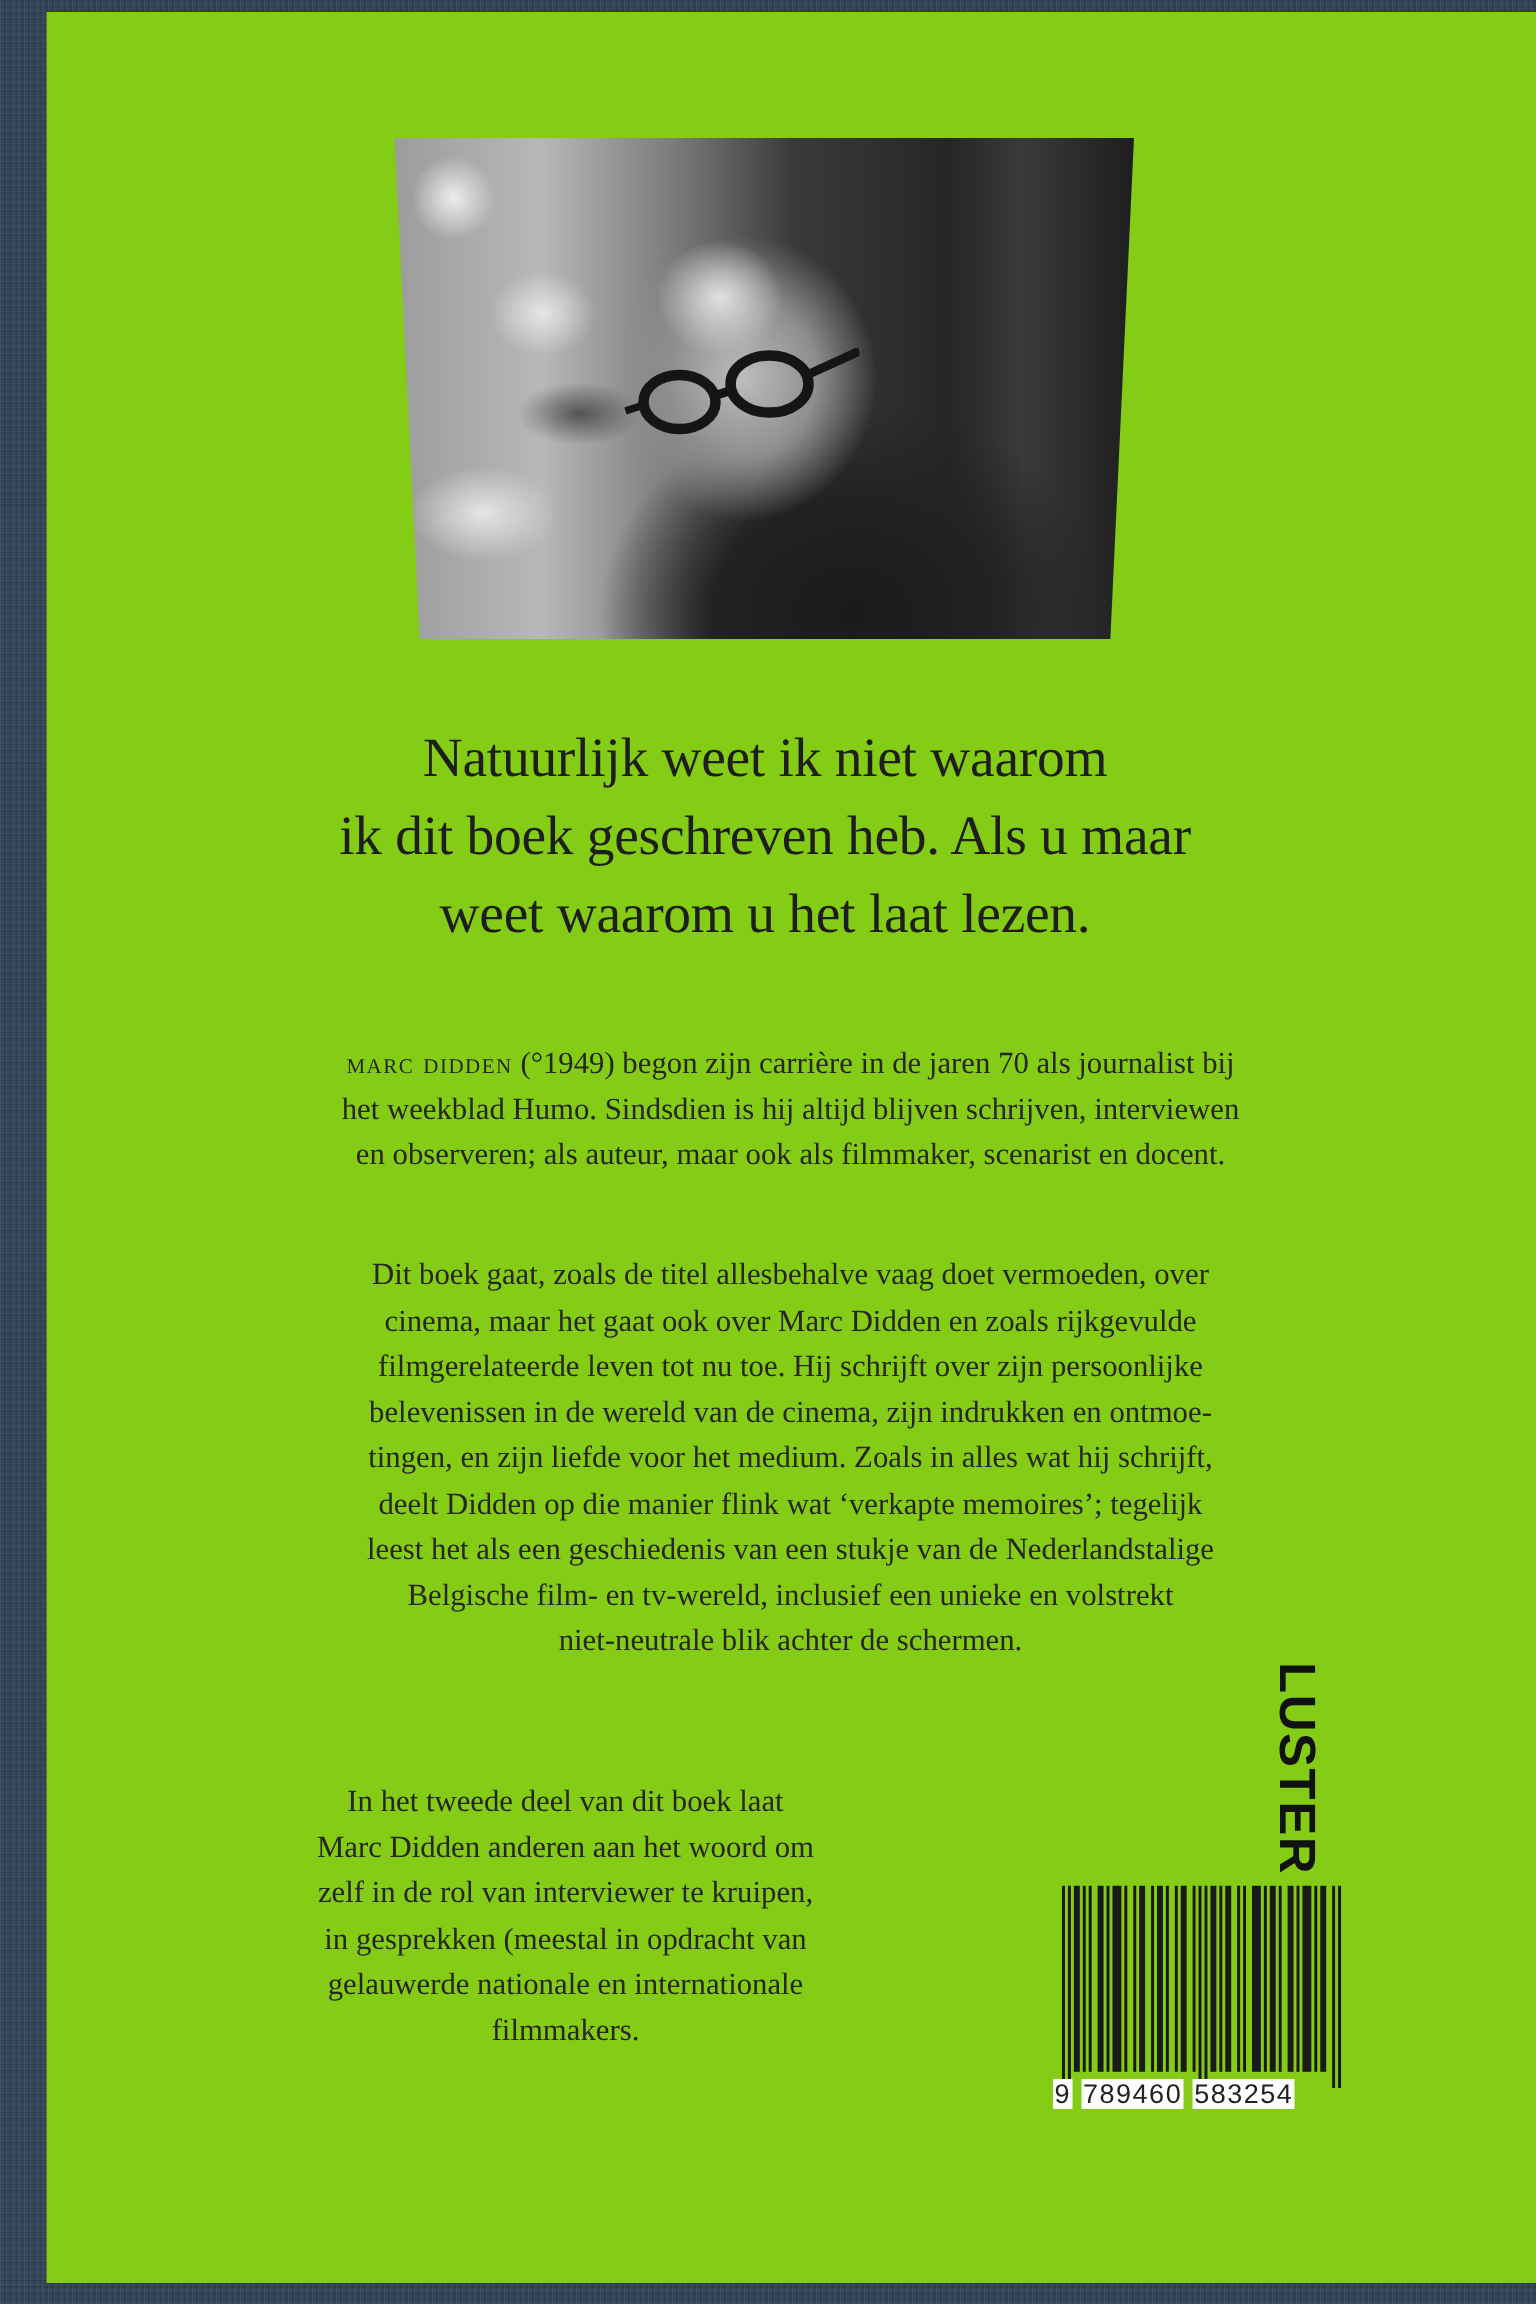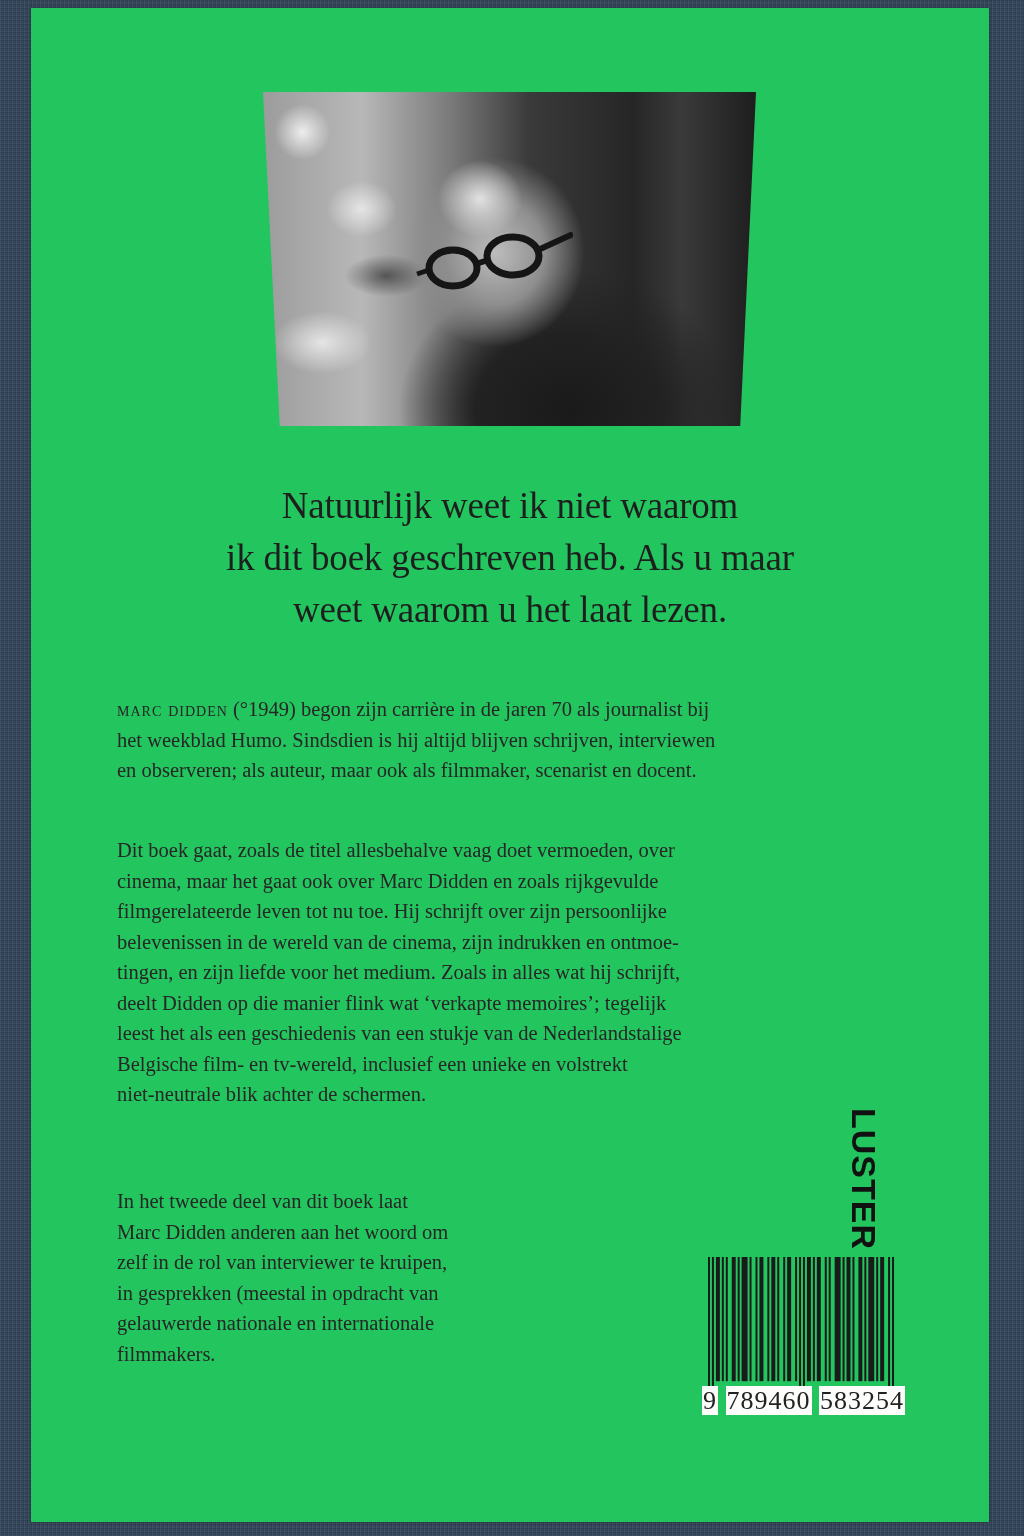--- a/index.html
+++ b/index.html
@@ -7,22 +7,23 @@
     width: 1024px; height: 1536px; position: relative; overflow: hidden;
     background-color: #35465b;
     background-image:
       repeating-linear-gradient(90deg, rgba(255,255,255,0.05) 0 1px, rgba(0,0,0,0) 1px 3px, rgba(0,0,0,0.08) 3px 4px),
       repeating-linear-gradient(0deg, rgba(90,120,130,0.10) 0 1px, rgba(0,0,0,0) 1px 3px, rgba(0,0,0,0.10) 3px 4px);
     font-family: "Liberation Serif", "DejaVu Serif", serif;
     color: #1c1c1c;
   }
   .page {
     position: absolute; left: 31px; top: 8px; width: 958px; height: 1514px;
-    background: #22c55e;
+    background: #84cc16;
     box-shadow: 0 0 2px rgba(0,0,0,0.5);
+    padding-left: 35px;
   }
   .photo {
     position: absolute; left: 232px; top: 84px; width: 493px; height: 334px;
     clip-path: polygon(0 0, 100% 0, 96.8% 100%, 3.4% 100%);
     background:
       radial-gradient(ellipse 60px 55px at 44% 32%, rgba(230,230,230,0.95), rgba(230,230,230,0) 70%),
       radial-gradient(ellipse 90px 95px at 47% 48%, #bdbdbd 0%, #8e8e8e 55%, rgba(60,60,60,0) 100%),
       radial-gradient(ellipse 170px 140px at 62% 95%, #1a1a1a 0%, #222 55%, rgba(20,20,20,0) 100%),
       radial-gradient(ellipse 40px 40px at 8% 12%, rgba(245,245,245,0.9), rgba(245,245,245,0) 70%),
       radial-gradient(ellipse 50px 40px at 20% 35%, rgba(240,240,240,0.8), rgba(240,240,240,0) 70%),
@@ -36,39 +37,39 @@
   .quote {
     position: absolute; left: 0; top: 472px; width: 958px;
     text-align: center; font-size: 37px; line-height: 52px; color: #1e1e1e;
     letter-spacing: -0.2px;
   }
   .quote div { white-space: nowrap; }
   .body-text {
     position: absolute; left: 86px; width: 820px;
     font-size: 20.5px; line-height: 30.5px; color: #262626;
   }
-  .body-text .line { white-space: nowrap; display: block; }
+  .body-text .line { white-space: nowrap; display: block; text-align: center; }
   .p1 { top: 686px; }
   .p2 { top: 827px; }
   .p3 { top: 1178px; width: 520px; }
   .smallcaps { font-variant: small-caps; letter-spacing: 1px; font-size: 20px; }
   .publisher {
     position: absolute; left: 818px; top: 1102px; width: 130px; height: 30px;
     transform-origin: 0 0; transform: translate(0,0) rotate(90deg);
     font-family: "Liberation Sans", "DejaVu Sans", sans-serif;
     font-weight: bold; font-size: 34px; letter-spacing: 1px; color: #111;
     line-height: 30px;
   }
   .barcode {
     position: absolute; left: 671px; top: 1245px; width: 200px; height: 160px;
   }
   .barcode .bars { position: absolute; left: 6px; top: 4px; width: 188px; height: 135px; display: flex; align-items: stretch; }
   .barcode .digits {
     position: absolute; left: 0; top: 133px; width: 200px;
-    font-family: Liberation Serif, serif; font-size: 26px; letter-spacing: 1px;
+    font-family: Liberation Sans, sans-serif; font-size: 18px; letter-spacing: 1px;
     color: #222; white-space: nowrap; background: transparent;
   }
   .barcode .digits span { background: #fdfdfc; padding: 0 1px; }
 </style>
 </head>
 <body>
 
 <div class="page">
 
   <div class="photo" title="Black-and-white portrait of a grey-haired man with thick dark-rimmed glasses">

